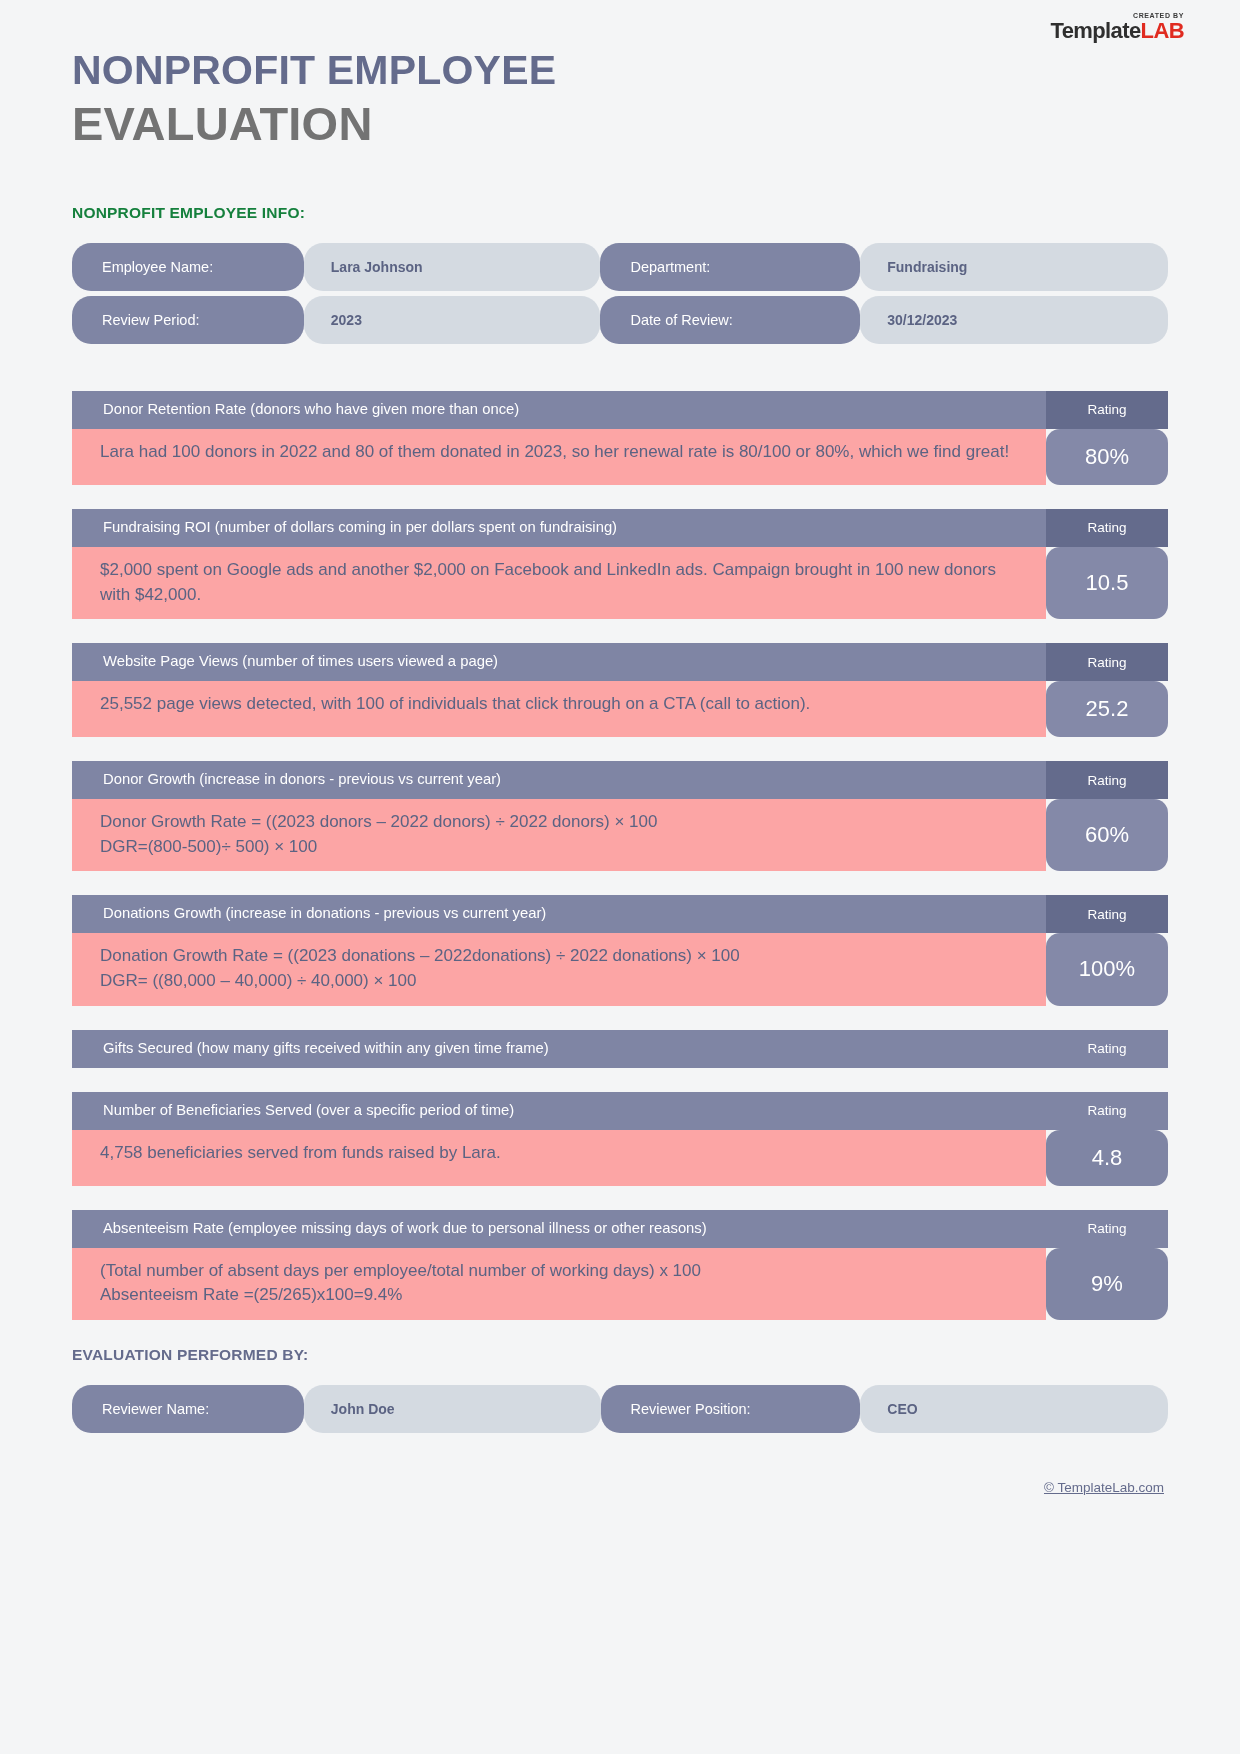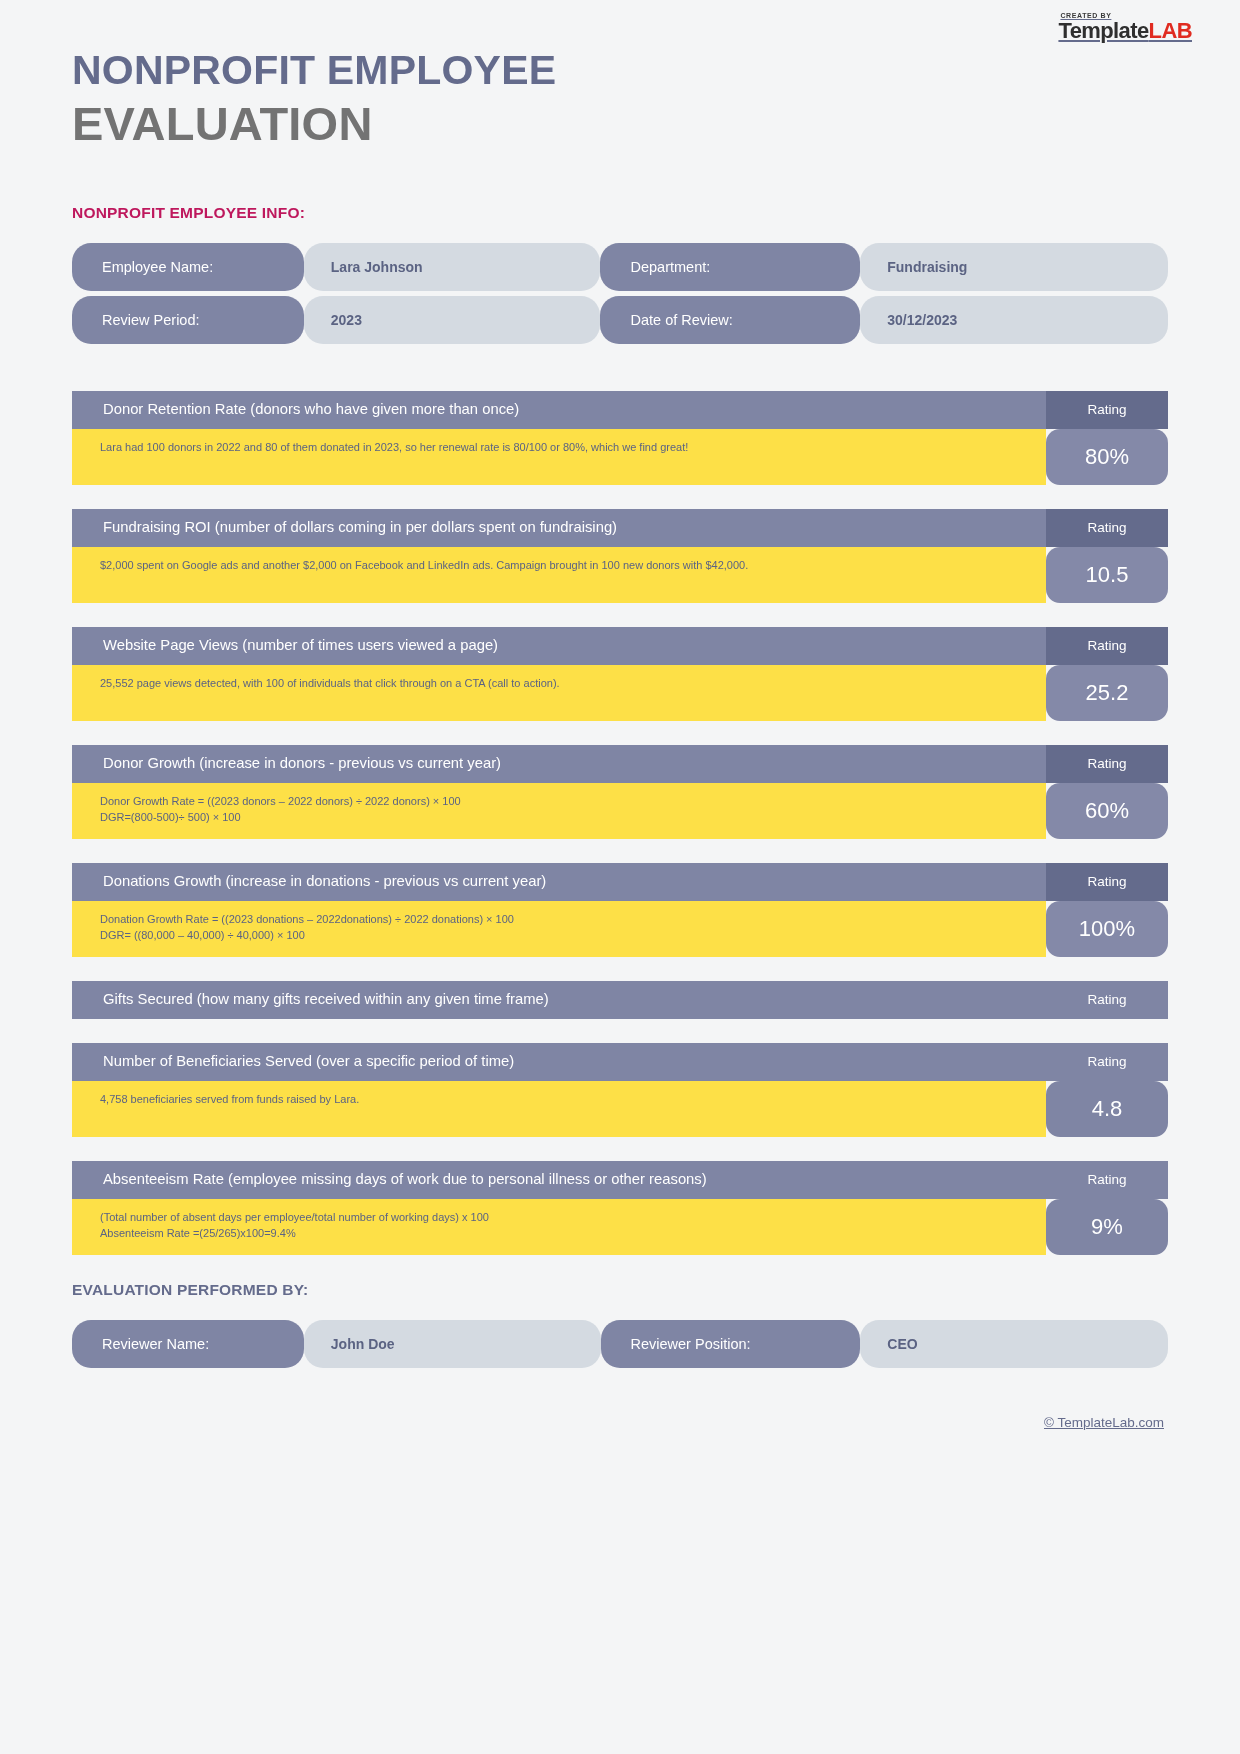--- a/index.html
+++ b/index.html
@@ -13,24 +13,23 @@
     font-family: "Liberation Sans", sans-serif;
     color: #646b8c;
     position: relative;
     overflow: hidden;
   }
 
   
   .logo-wrap {
     position: absolute;
     top: 12px;
-    right: 48px;
-    text-align: left;
+    right: 56px;
+    text-align: right;
     line-height: 1;
-    text-decoration: underline;
   }
   .logo-created {
     font-size: 7px;
     font-weight: bold;
     letter-spacing: .6px;
     color: #3a3a3a;
     margin-left: 2px;
     margin-bottom: 1px;
   }
   .logo-main {
@@ -65,21 +64,21 @@
     font-weight: bold;
     color: #737373;
     letter-spacing: .2px;
     line-height: 1.25;
   }
 
   
   .section-heading {
     font-size: 15.5px;
     font-weight: bold;
-    color: #be185d;
+    color: #15803d;
     letter-spacing: .2px;
     margin-bottom: 16px;
   }
 
   
   .info-table {
     width: 100%;
     border-collapse: separate;
     border-spacing: 0 5px;
     margin-bottom: 42px;
@@ -133,23 +132,23 @@
     justify-content: center;
     box-sizing: border-box;
   }
   .metric-body {
     display: flex;
     align-items: stretch;
     min-height: 56px;
   }
   .metric-desc {
     flex: 1 1 auto;
-    background: #fde047;
+    background: #fca5a5;
     color: #5b6383;
-    font-size: 11px;
+    font-size: 17px;
     line-height: 1.45;
     padding: 11px 20px 12px 28px;
     box-sizing: border-box;
   }
   .metric-rating-val {
     flex: 0 0 122px;
     background: #8489a8;
     color: #ffffff;
     font-size: 22px;
     display: flex;

